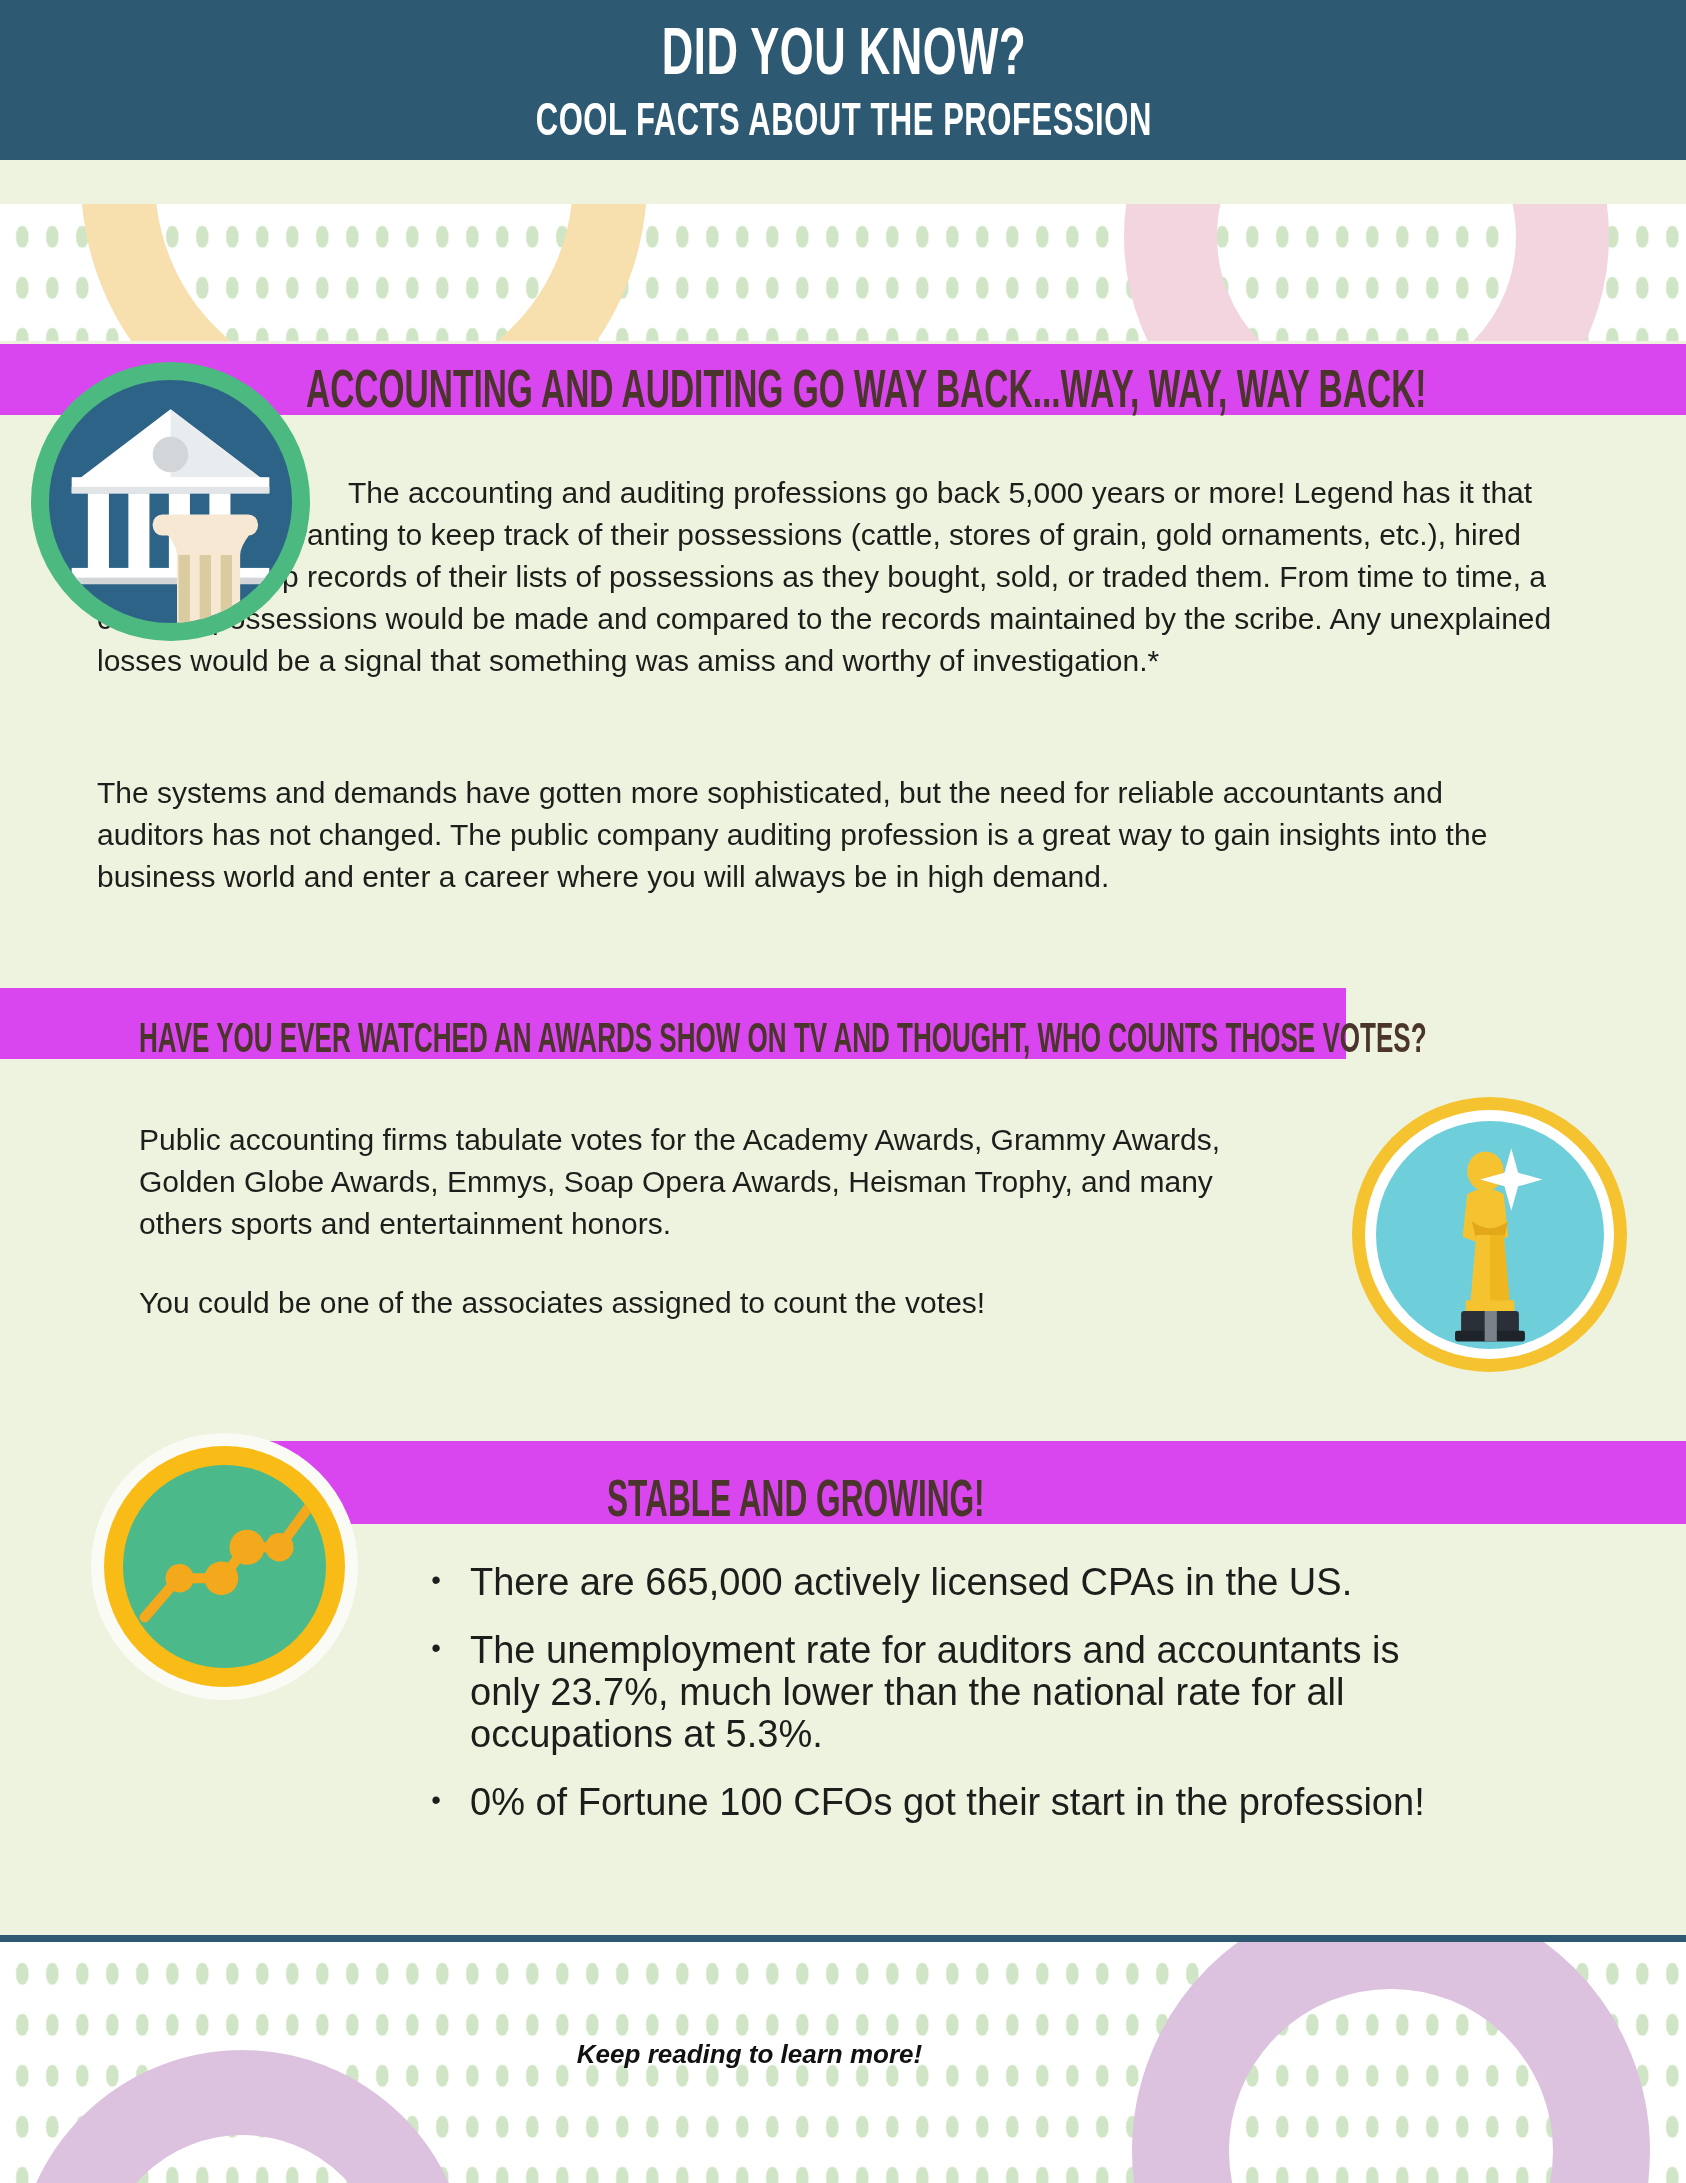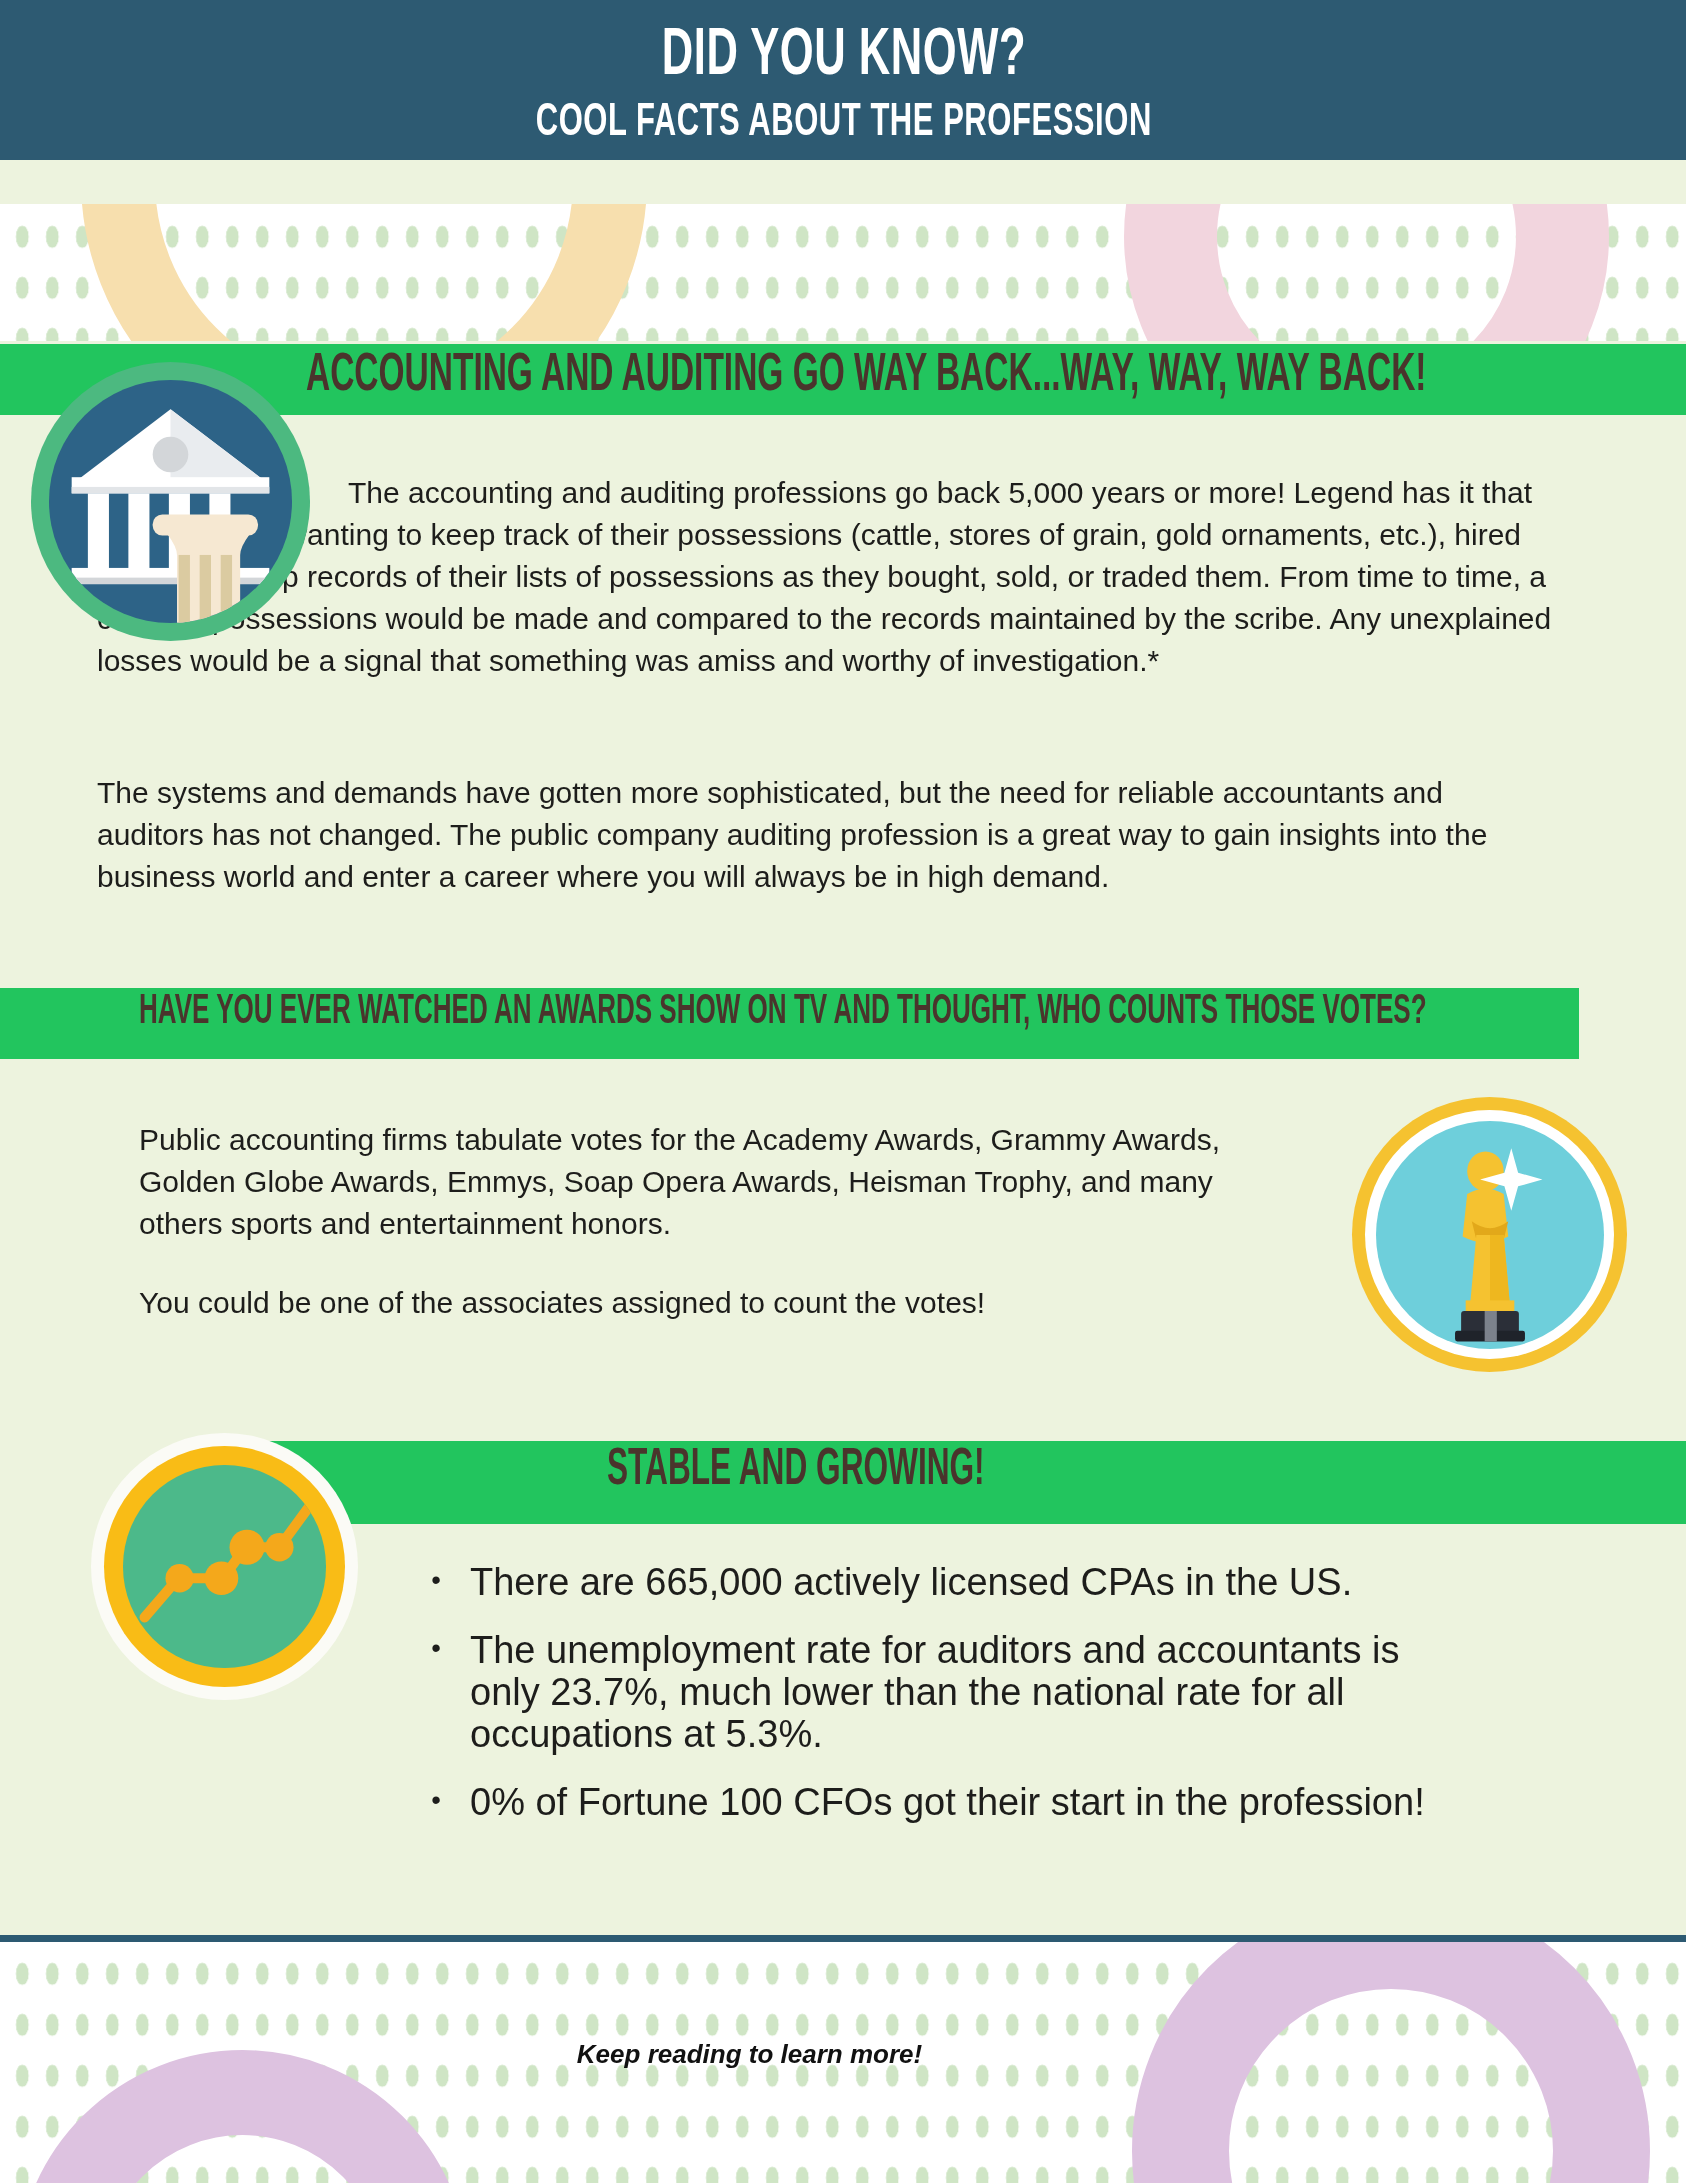--- a/index.html
+++ b/index.html
@@ -62,32 +62,32 @@
     width:518px; height:518px; left:1132px; top:-49px;
     border:97px solid #ddc2e0;
   }
   .divider {
     position:absolute; left:0; top:1935px; width:1687px; height:7.3px;
     background:#2d5a72; z-index:30;
   }
 
   
   .bar {
-    position:absolute; background:#22c55e; z-index:10;
-    display:flex; align-items:flex-start;
+    position:absolute; background:#d946ef; z-index:10;
+    display:flex; align-items:flex-end;
   }
   .bar-title {
     color:#4a342c; font-weight:bold; white-space:nowrap;
     font-family:"Liberation Sans Narrow","Liberation Sans",sans-serif;
     transform:scaleX(0.62); transform-origin:left center;
     line-height:1.0;
   }
   #bar1 { left:0; top:344px; width:1687px; height:71px; }
   #bar1 .bar-title { font-size:54px; margin-left:306px; }
-  #bar2 { left:0; top:988px; width:1579px; height:71px; }
+  #bar2 { left:0; top:988px; width:1346px; height:71px; }
   #bar2 .bar-title { font-size:42px; margin-left:139px; }
   #bar3 { left:267px; top:1441px; width:1420px; height:83px; }
   #bar3 .bar-title { font-size:51px; margin-left:340px; }
 
   
   .body-text {
     position:absolute; z-index:12; color:#1d1d1b;
     font-family:"Liberation Sans Narrow","Liberation Sans",sans-serif;
     font-size:30px; line-height:42px;
   }

